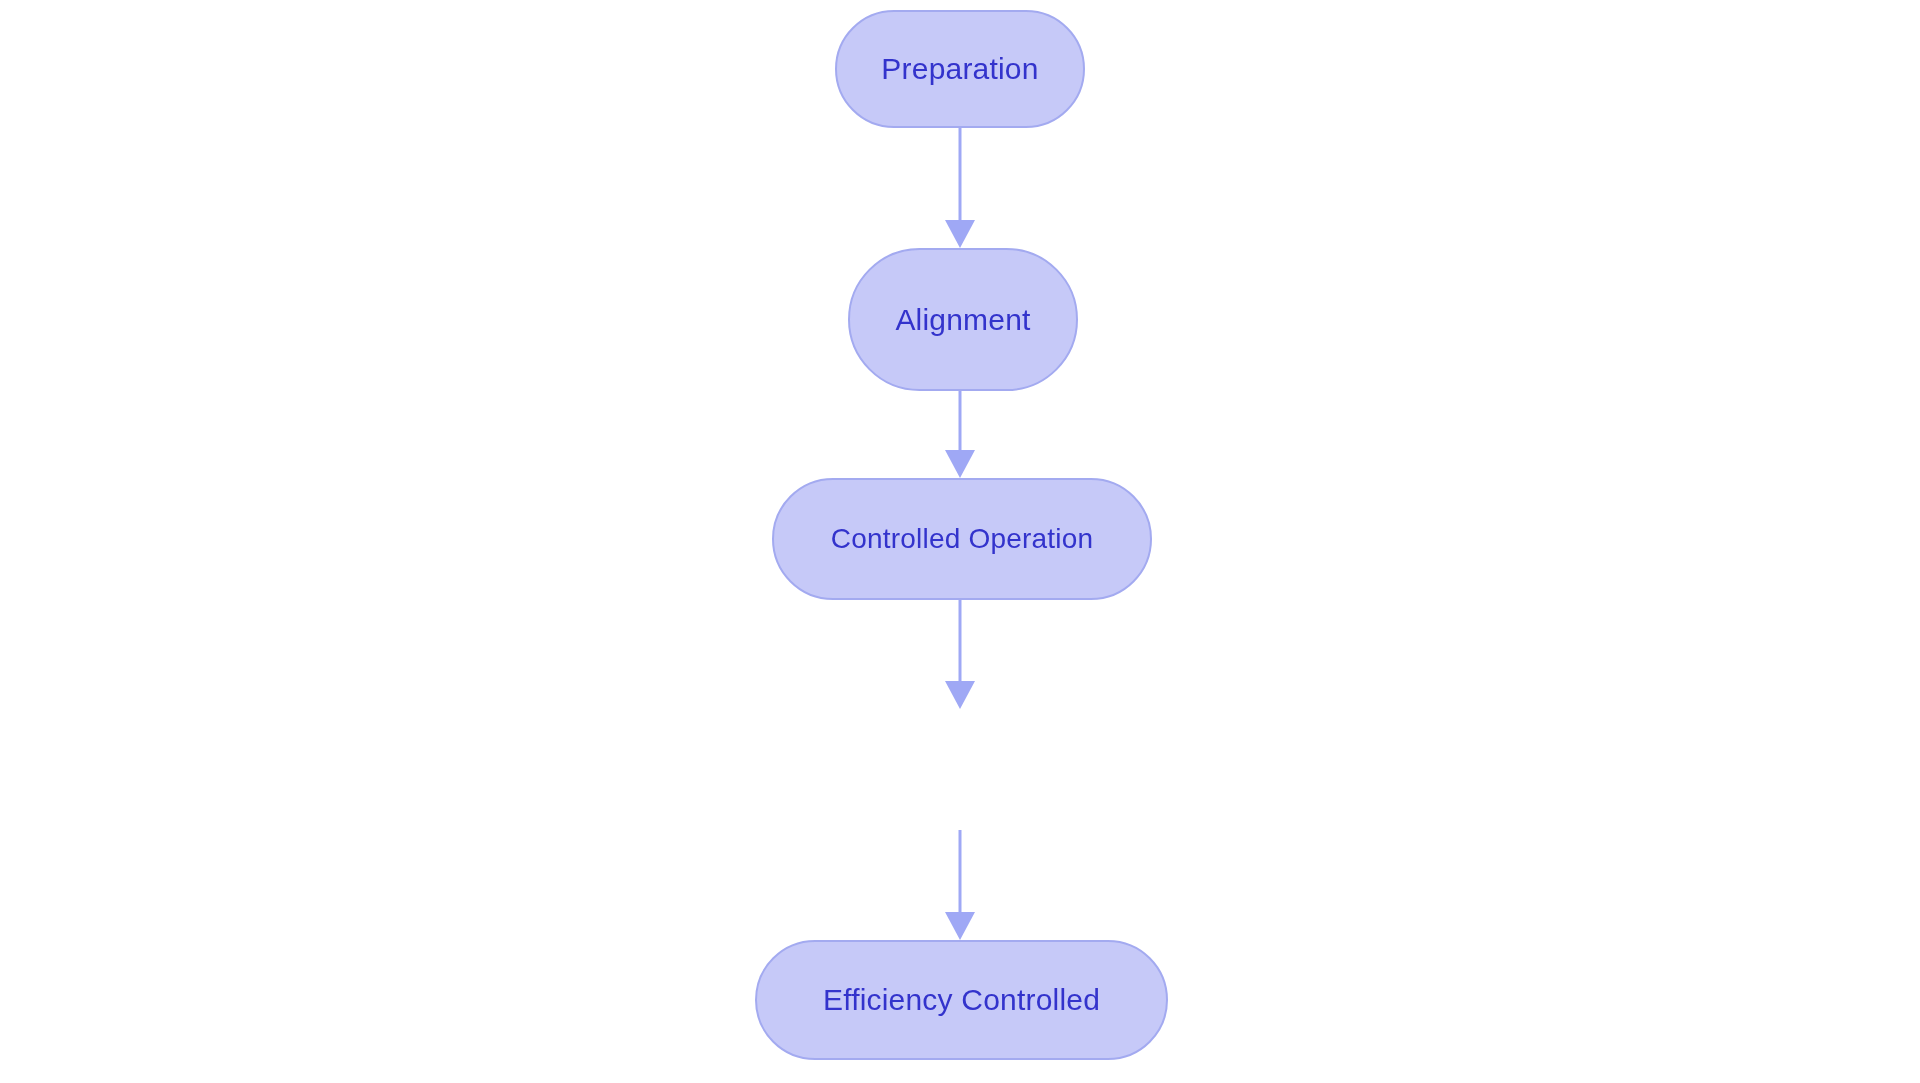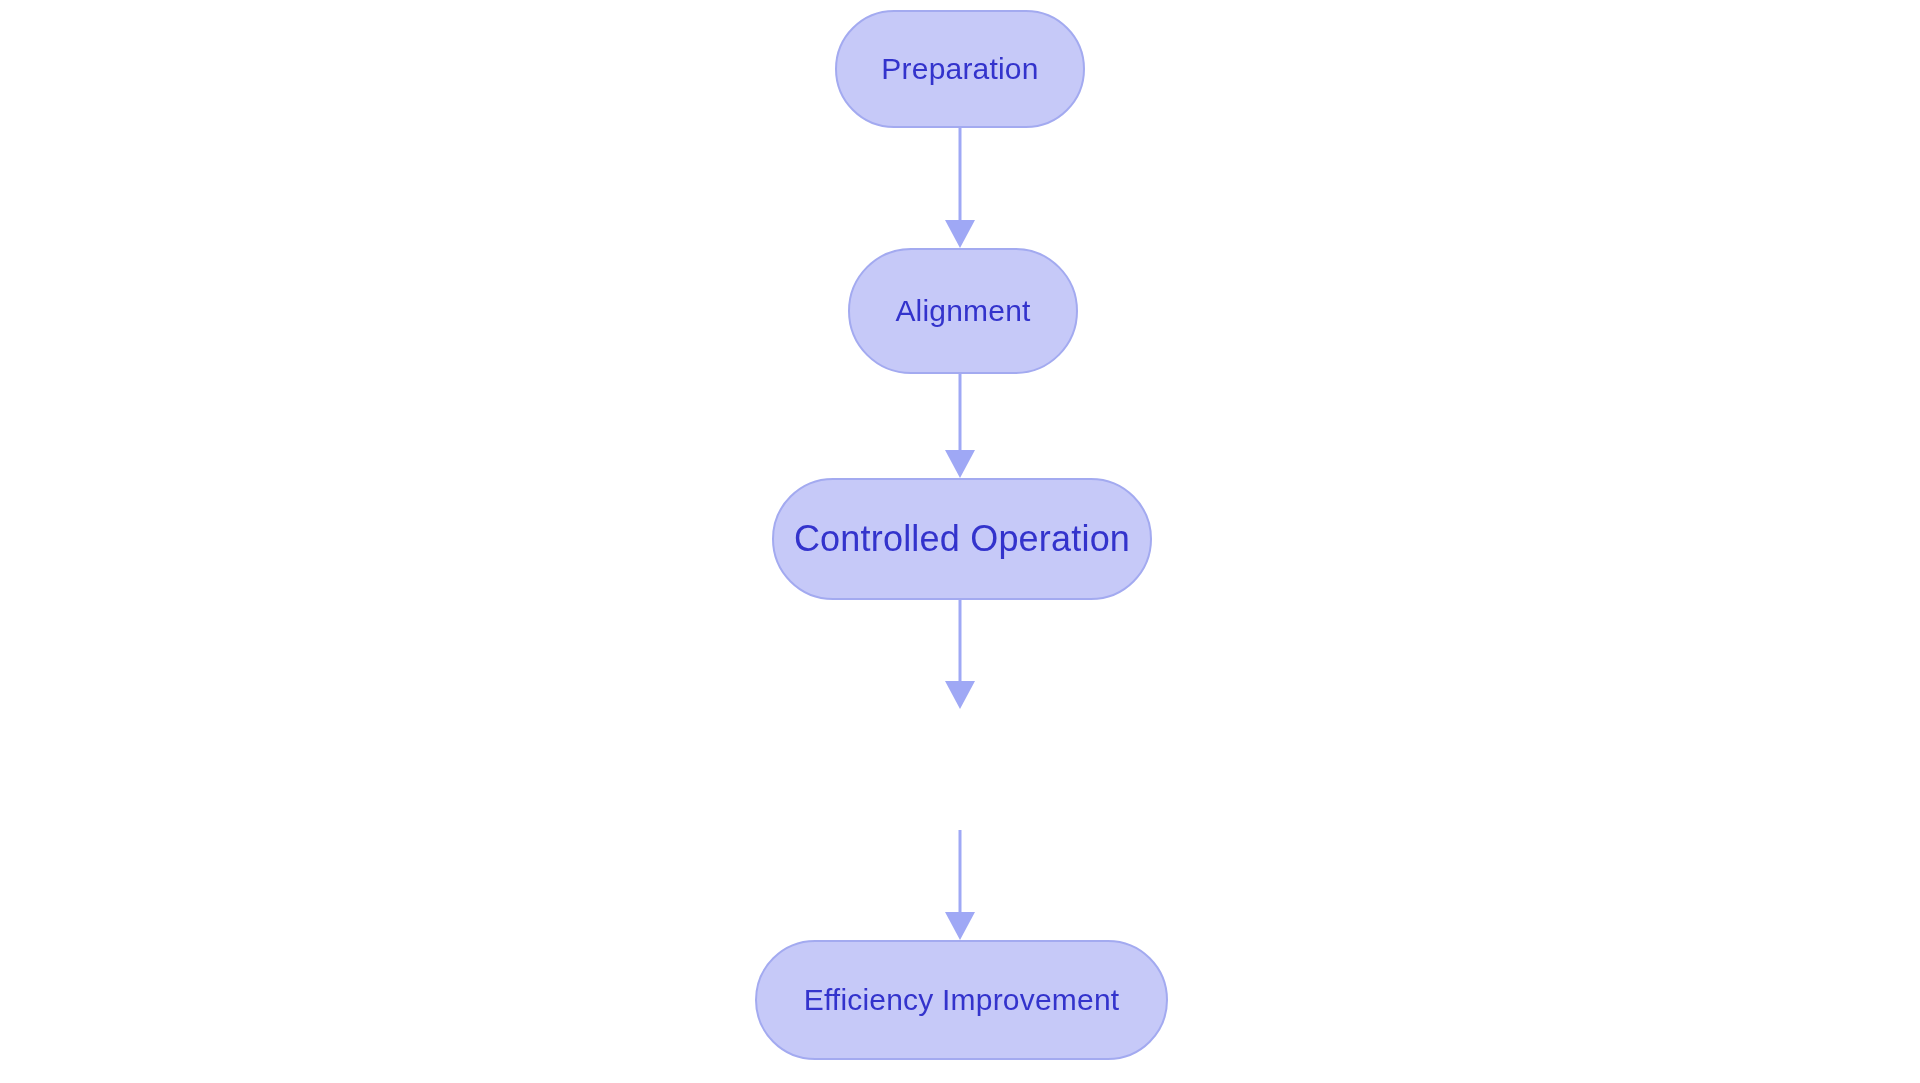--- a/index.html
+++ b/index.html
@@ -79,26 +79,26 @@
       <g>
         <line x1="960" y1="830" x2="960" y2="914" stroke="#9fa8f5" stroke-width="3"></line>
         <polygon points="945,912 975,912 960,940" fill="#9fa8f5"></polygon>
       </g>
     </svg>
 
   <div class="flow-node" style="left: 835px; top: 10px; width: 250px; height: 118px; background: rgb(198, 201, 248); border-color: rgb(163, 170, 240); border-width: 2px; color: rgb(51, 51, 204); font-size: 30px; border-radius: 999px;">
     <span class="flow-node-label" style="font-size: 30px; color: rgb(51, 51, 204);">Preparation</span>
   </div>
 
-  <div class="flow-node" style="left: 848px; top: 248px; width: 230px; height: 126px; background: rgb(198, 201, 248); border-color: rgb(163, 170, 240); border-width: 2px; color: rgb(51, 51, 204); font-size: 30px; border-radius: 999px;">
+  <div class="flow-node" style="left: 848px; top: 248px; width: 230px; height: 143px; background: rgb(198, 201, 248); border-color: rgb(163, 170, 240); border-width: 2px; color: rgb(51, 51, 204); font-size: 30px; border-radius: 999px;">
     <span class="flow-node-label" style="font-size: 30px; color: rgb(51, 51, 204);">Alignment</span>
   </div>
 
   <div class="flow-node" style="left: 772px; top: 478px; width: 380px; height: 122px; background: rgb(198, 201, 248); border-color: rgb(163, 170, 240); border-width: 2px; color: rgb(51, 51, 204); font-size: 30px; border-radius: 999px;">
-    <span class="flow-node-label" style="font-size: 36px; color: rgb(51, 51, 204);">Controlled Operation</span>
+    <span class="flow-node-label" style="font-size: 28px; color: rgb(51, 51, 204);">Controlled Operation</span>
   </div>
 
 
   <div class="flow-node" style="left: 755px; top: 940px; width: 413px; height: 120px; background: rgb(198, 201, 248); border-color: rgb(163, 170, 240); border-width: 2px; color: rgb(51, 51, 204); font-size: 30px; border-radius: 999px;">
-    <span class="flow-node-label" style="font-size: 30px; color: rgb(51, 51, 204);">Efficiency Improvement</span>
+    <span class="flow-node-label" style="font-size: 30px; color: rgb(51, 51, 204);">Efficiency Controlled</span>
   </div>
 
 </div>
 
 </body></html>

